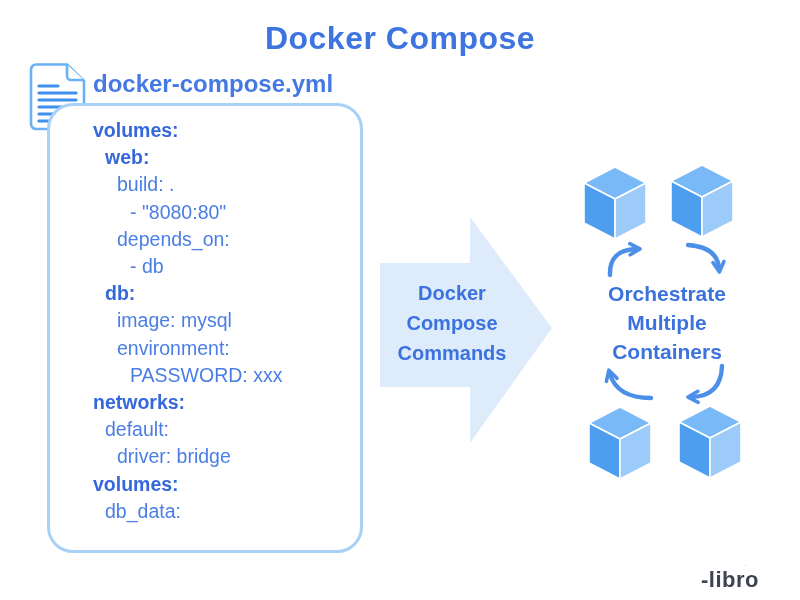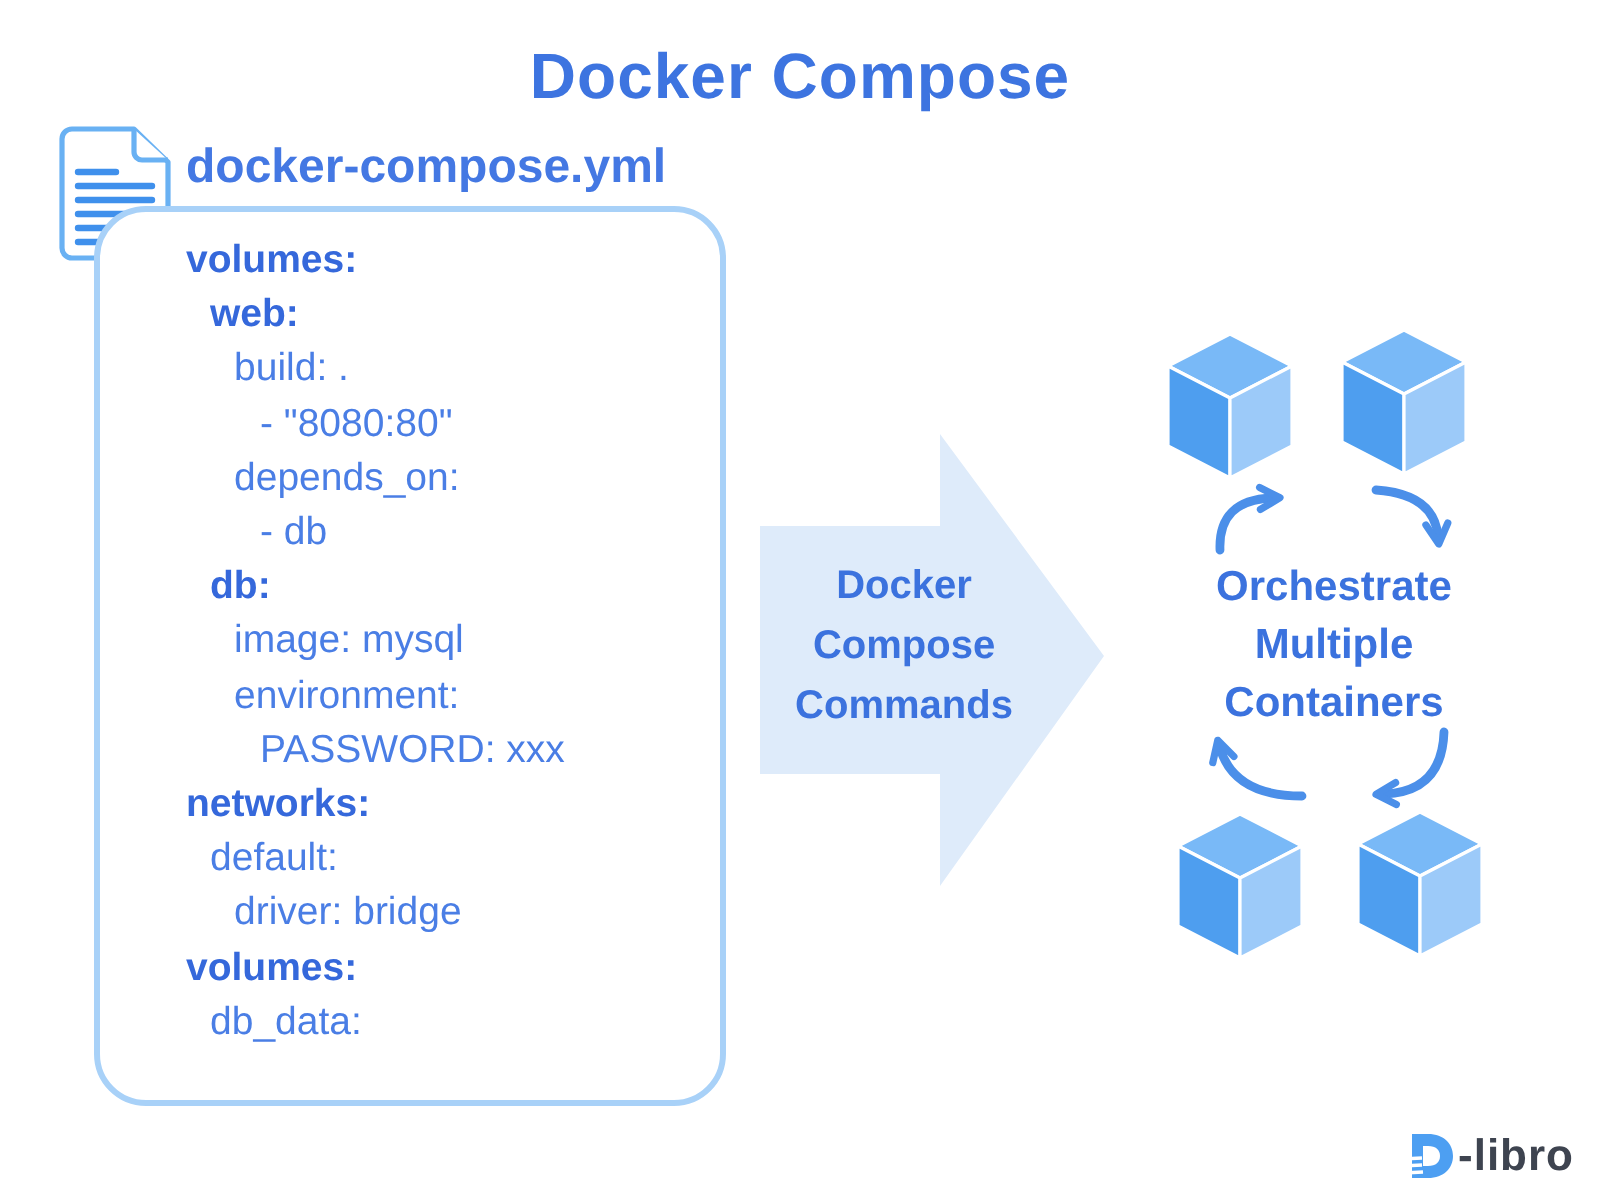--- a/index.html
+++ b/index.html
@@ -17,21 +17,21 @@
   .i0{padding-left:43px;}
   .i1{padding-left:55px;}
   .i2{padding-left:67px;}
   .i3{padding-left:80px;}
   .big-arrow{position:absolute;left:380px;top:215px;}
   .arrow-label{position:absolute;left:378px;top:278px;width:148px;text-align:center;
                font-size:20px;line-height:30px;font-weight:bold;color:#3B72DE;}
   .result-label{position:absolute;left:583px;top:279px;width:168px;text-align:center;
                 font-size:21px;line-height:29px;font-weight:bold;color:#3B72DE;}
   .overlay{position:absolute;left:0;top:0;}
-  .logo{position:absolute;left:701px;top:565px;height:28px;display:flex;align-items:flex-start;gap:1px;}
+  .logo{position:absolute;left:701px;top:565px;height:28px;display:flex;align-items:flex-end;gap:1px;flex-direction:column;}
   .logo-text{font-size:22px;font-weight:600;color:#3E4450;letter-spacing:0.5px;}
 </style>
 </head>
 <body>
 
 <div class="canvas">
 
   <h1 class="title">Docker Compose</h1>
 
   <svg class="doc-icon" width="57" height="68" viewBox="0 0 57 68">

